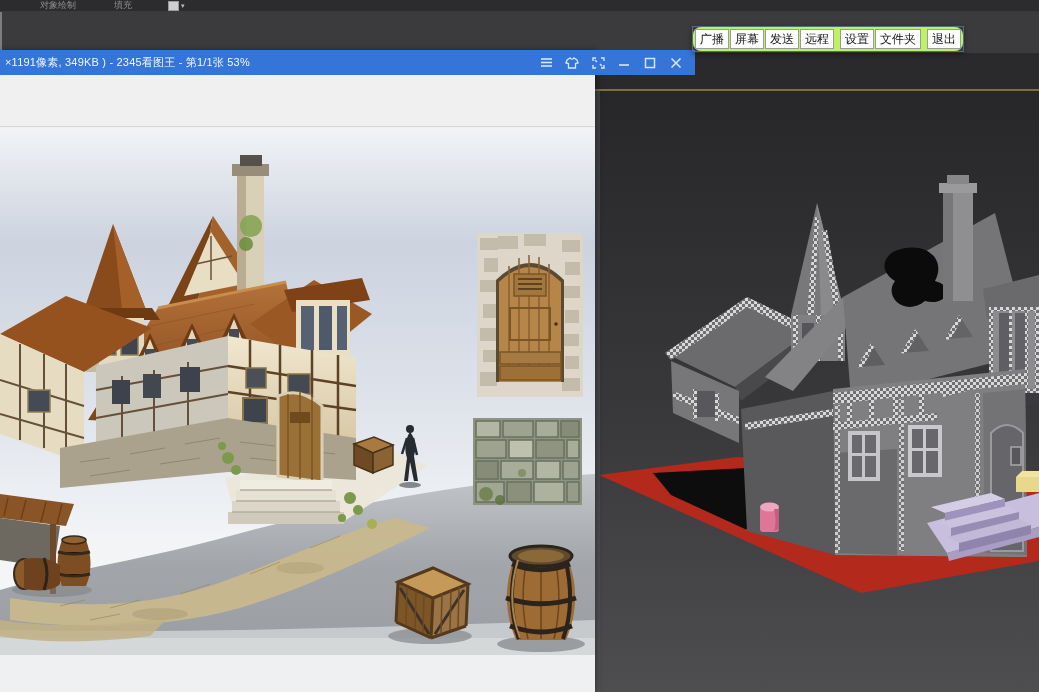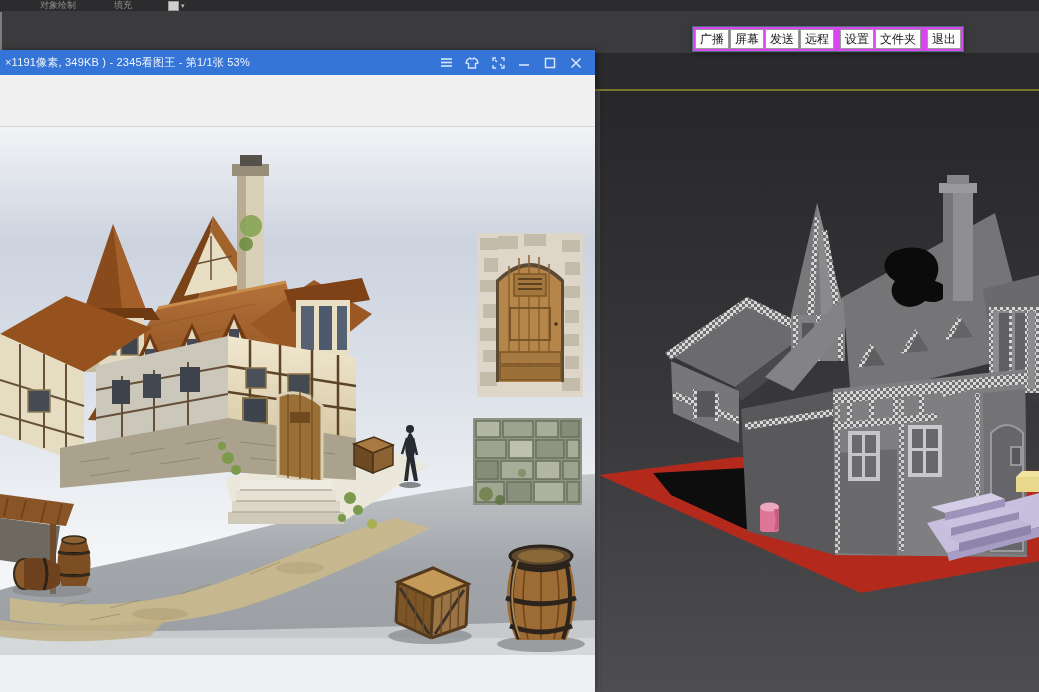--- a/index.html
+++ b/index.html
@@ -18,40 +18,40 @@
   .left-strip{position:absolute;left:0;top:12px;width:2px;height:38px;background:#9a9a9a;opacity:.7;}
 
   
   .vp-header{position:absolute;left:595px;top:53px;width:444px;height:36px;background:#2a292c;}
   .vp-yellow{position:absolute;left:595px;top:89px;width:444px;height:2px;background:#7a742f;}
   .viewport{position:absolute;left:595px;top:91px;width:444px;height:601px;}
 
   
   .viewer{position:absolute;left:0;top:50px;width:595px;height:642px;background:#eef0f2;
           box-shadow:2px 0 6px rgba(0,0,0,.35);}
-  .viewer-tb{position:absolute;left:0;top:0;width:595px;height:25px;background:#3575d8;
+  .viewer-tb{position:absolute;left:0;top:0;width:695px;height:25px;background:#3575d8;
              display:flex;align-items:center;}
   .viewer-title{color:#f2f6fc;font-size:11px;padding-left:5px;white-space:nowrap;overflow:hidden;
                 flex:1;letter-spacing:.2px;}
   .viewer-ctrls{display:flex;align-items:center;gap:0;padding-right:6px;}
   .wbtn{width:26px;height:25px;display:flex;align-items:center;justify-content:center;cursor:default;}
   .wbtn svg{display:block;}
   .viewer-toolbar{position:absolute;left:0;top:25px;width:595px;height:52px;background:#f0f0f1;
                   border-bottom:1px solid #d7d7d9;box-sizing:border-box;}
   .viewer-canvas{position:absolute;left:0;top:78px;width:595px;height:564px;background:#eef0f2;}
   .viewer-canvas svg{display:block;}
 
   
   .qt{position:absolute;left:692px;top:26px;width:270px;z-index:5;
       border:1px solid #4d6f80;box-shadow:0 2px 5px rgba(0,0,0,.4);}
   .qt-tb{height:19px;background:linear-gradient(#8fb2c2,#6e9cb2);display:flex;align-items:center;}
   .qt-title{font-size:11px;color:#2e4c5a;padding-left:6px;flex:1;font-weight:bold;letter-spacing:1px;}
   .qt-close{width:18px;text-align:center;color:#7c2f34;font-weight:bold;font-size:11px;cursor:default;
             font-family:"Liberation Mono",monospace;}
-  .qt-row{height:22px;background:#d946ef;display:flex;align-items:center;padding:1px 2px;gap:1px;}
+  .qt-row{height:22px;background:#bef264;display:flex;align-items:center;padding:1px 2px;gap:1px;border-radius:8px;}
   .qt-btn{flex:0 0 auto;font-size:12px;color:#141414;background:#fdfdfd;border:1px solid #9a9a9a;
           padding:0 4px;height:18px;line-height:18px;white-space:nowrap;cursor:default;}
   .qt-gap{width:7px;}
 </style>
 </head>
 <body>
 
 <div class="stage">
 
   <div class="menubar">

